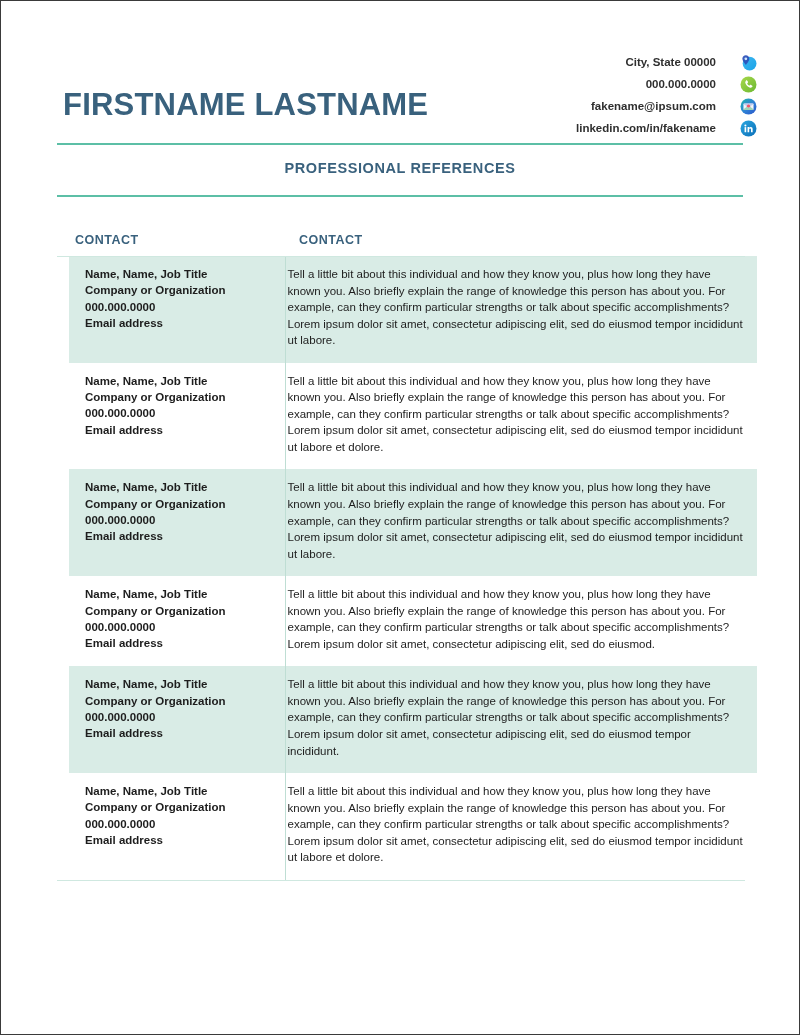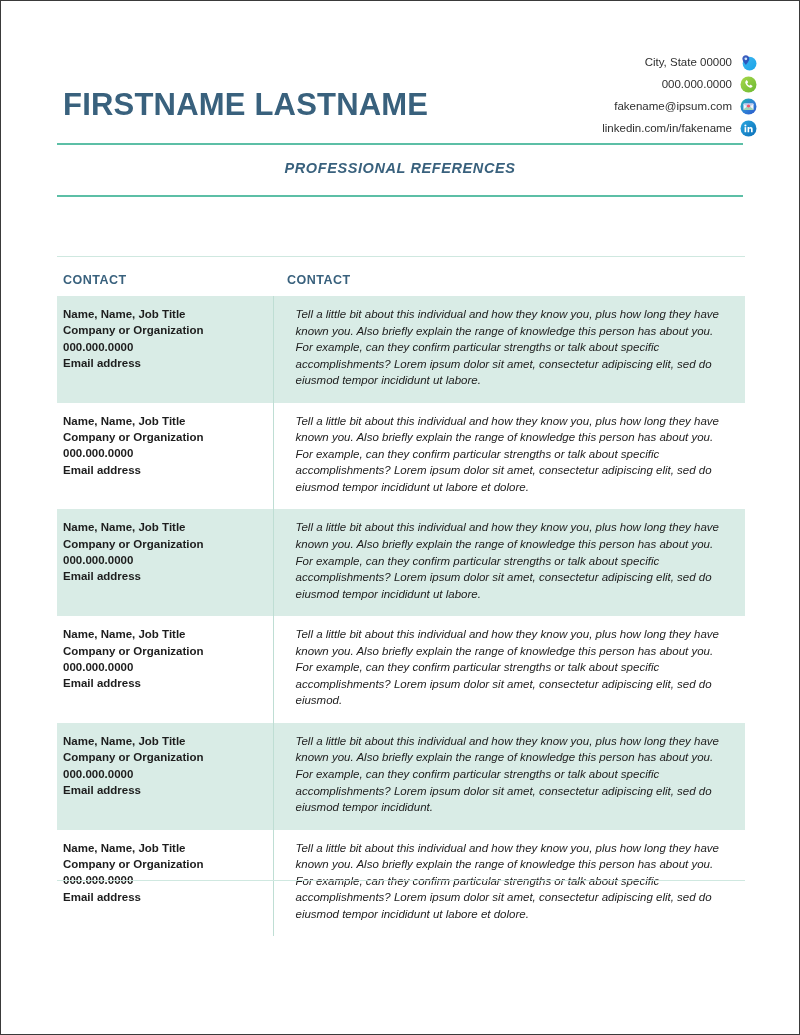--- a/index.html
+++ b/index.html
@@ -46,22 +46,23 @@
     top: 52px;
     display: flex;
     flex-direction: column;
     align-items: flex-end;
     gap: 3px;
   }
   .contact-row {
     display: flex;
     align-items: center;
     justify-content: flex-end;
-    gap: 8px;
+    gap: 24px;
     height: 19px;
+    font-weight: bold;
   }
   .contact-text {
     font-size: 11.5px;
     color: #2f2f2f;
     line-height: 1;
     white-space: nowrap;
   }
   .contact-icon {
     width: 17px;
     height: 17px;
@@ -83,30 +84,28 @@
   .section-title {
     position: absolute;
     left: 0;
     right: 0;
     top: 159px;
     text-align: center;
     font-size: 14.5px;
     font-weight: bold;
     letter-spacing: 0.6px;
     color: #39617d;
-    font-style: italic;
   }
 
   
   .table-wrap {
     position: absolute;
-    left: 56px;
+    left: 68px;
     top: 232px;
     width: 688px;
-    margin-top: 40px;
   }
   .ref-table {
     width: 100%;
     border-collapse: collapse;
     table-layout: fixed;
   }
   .ref-table col.c-contact { width: 216px; }
   .ref-table col.c-context { width: 472px; }
 
   .ref-table th {
@@ -123,28 +122,27 @@
 
   .ref-table td {
     vertical-align: top;
     padding: 10px 10px 14px 6px;
     border-left: 1px solid #cfe8e0;
     border-right: 1px solid #cfe8e0;
   }
   .ref-table td.contact-cell {
     border-left: none;
     border-right: 1px solid #bfded4;
-    padding-left: 6px;
+    padding-left: 16px;
   }
   .ref-table td.context-cell {
     border-left: none;
     border-right: none;
-    padding-left: 22px;
+    padding-left: 2px;
     padding-right: 12px;
-    font-style: italic;
   }
 
   tr.shaded td { background: #d9ece6; }
   tr.plain td { background: #ffffff; }
 
   .contact-line {
     font-size: 11.5px;
     font-weight: bold;
     color: #1d1d1d;
     line-height: 1.42;

